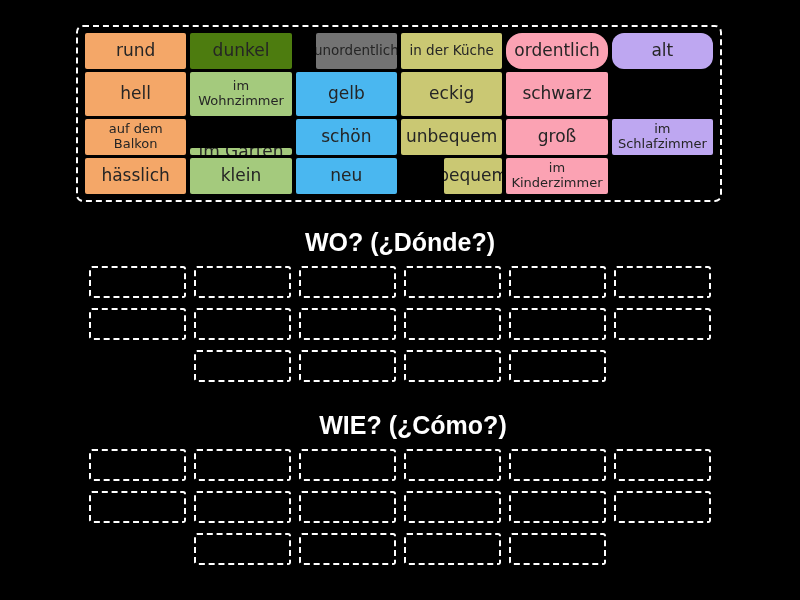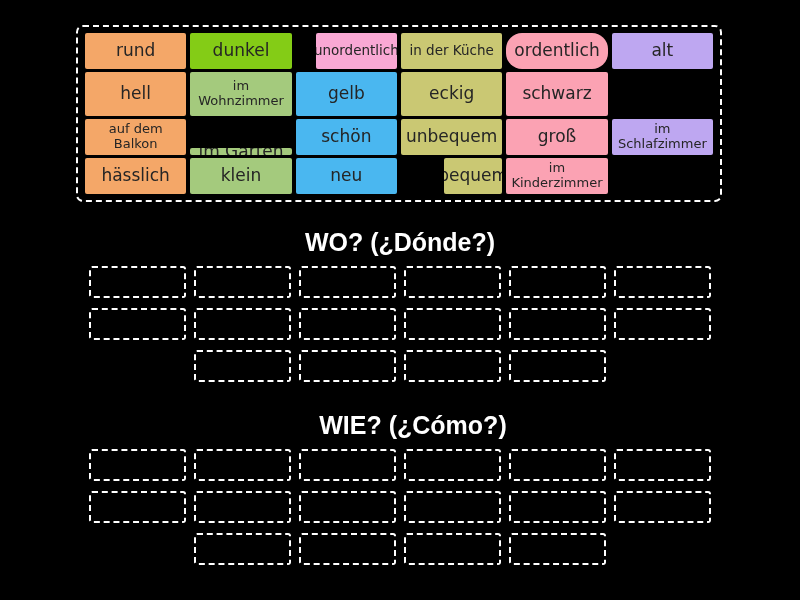--- a/index.html
+++ b/index.html
@@ -84,25 +84,25 @@
   #wie-slots { top: 449px; }
 </style>
 </head>
 <body>
 
 <div class="stage">
 
   <div class="word-bank">
     <div class="word-bank-grid">
         <div class="tile md" style="background: rgb(244, 167, 104);">rund</div>
-        <div class="tile md" style="background: #84cc16;">dunkel</div>
-        <div class="tile sm" style="background: #f9a8d4; margin-left: 20px;">unordentlich</div>
+        <div class="tile md" style="background: #4d7c0f;">dunkel</div>
+        <div class="tile sm" style="background: #737373; margin-left: 20px;">unordentlich</div>
         <div class="tile sm" style="background: rgb(202, 200, 115);">in der Küche</div>
         <div class="tile md" style="background: rgb(251, 162, 179); border-radius: 16px;">ordentlich</div>
-        <div class="tile md" style="background: rgb(190, 167, 241);">alt</div>
+        <div class="tile md" style="background: rgb(190, 167, 241); border-radius: 12px;">alt</div>
         <div class="tile md" style="background: rgb(244, 167, 104);">hell</div>
         <div class="tile xs" style="background: rgb(164, 202, 125);">im
 Wohnzimmer</div>
         <div class="tile md" style="background: rgb(74, 183, 240);">gelb</div>
         <div class="tile md" style="background: rgb(202, 200, 115);">eckig</div>
         <div class="tile md" style="background: rgb(251, 162, 179);">schwarz</div>
         <div class="tile md" style="background: #15803d; margin-top: 44px;">im Bad</div>
         <div class="tile xs" style="background: rgb(244, 167, 104);">auf dem
 Balkon</div>
         <div class="tile md" style="background: rgb(164, 202, 125); margin-top: 29px;">im Garten</div>

